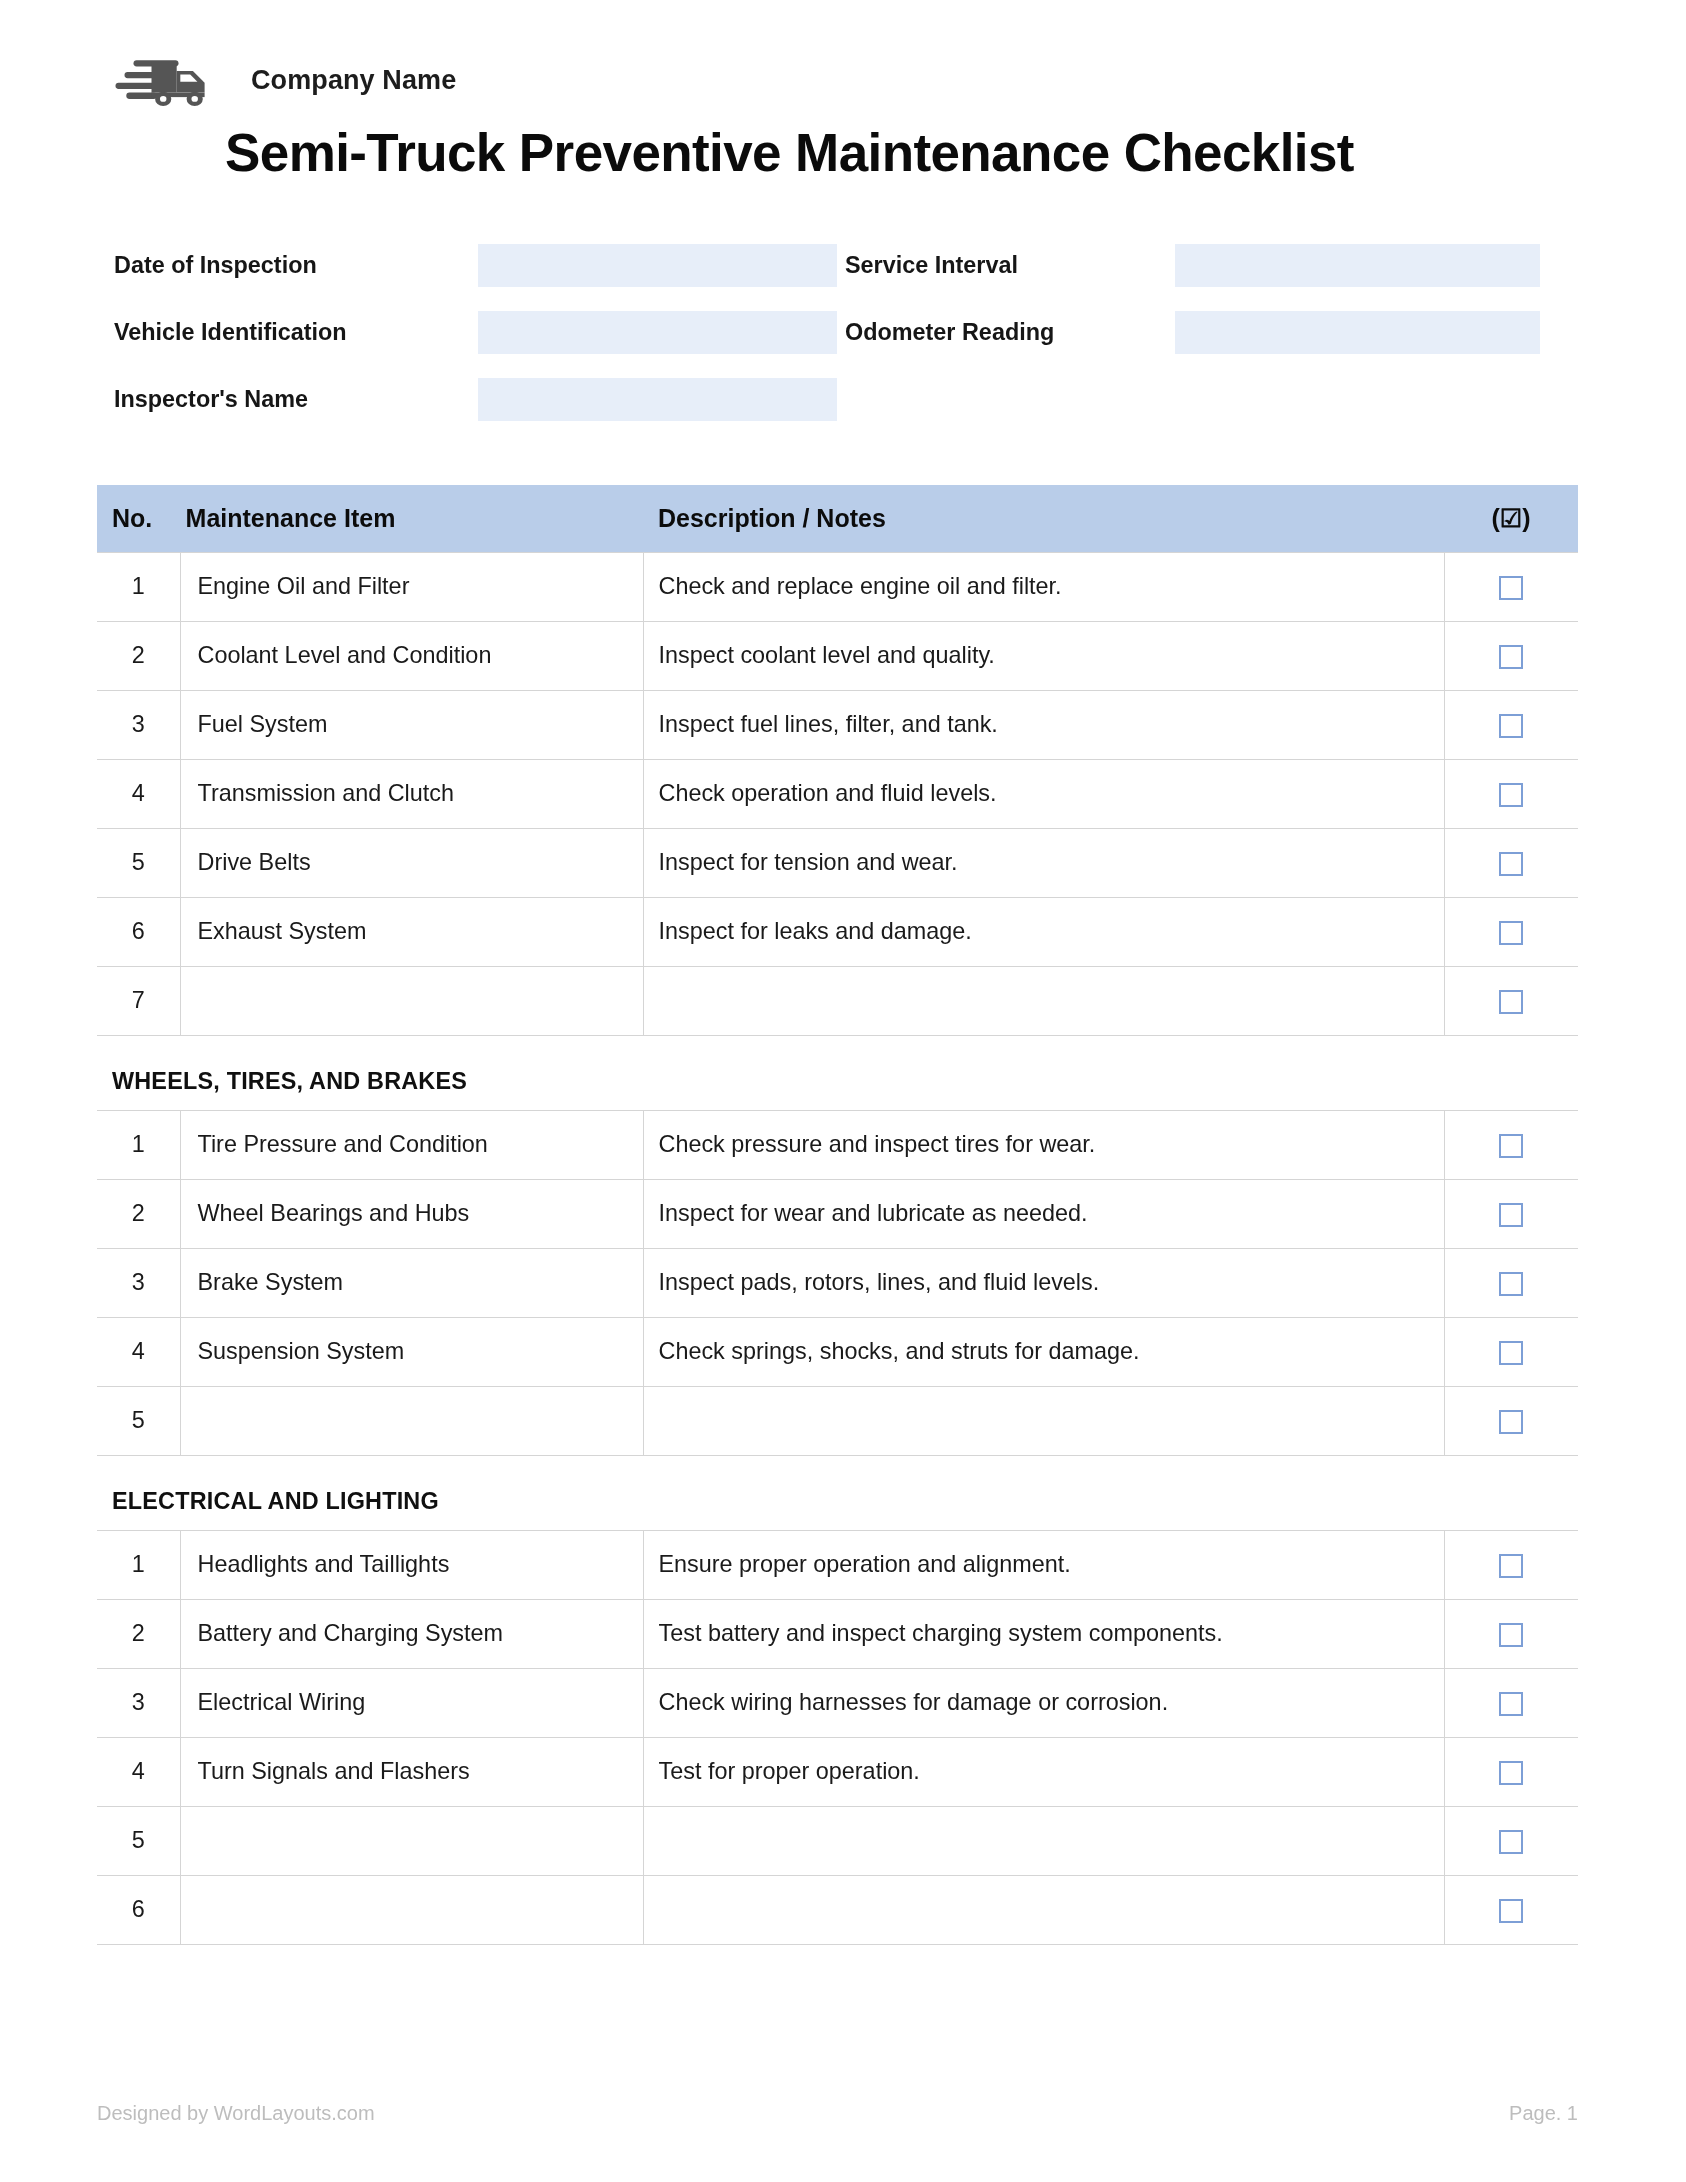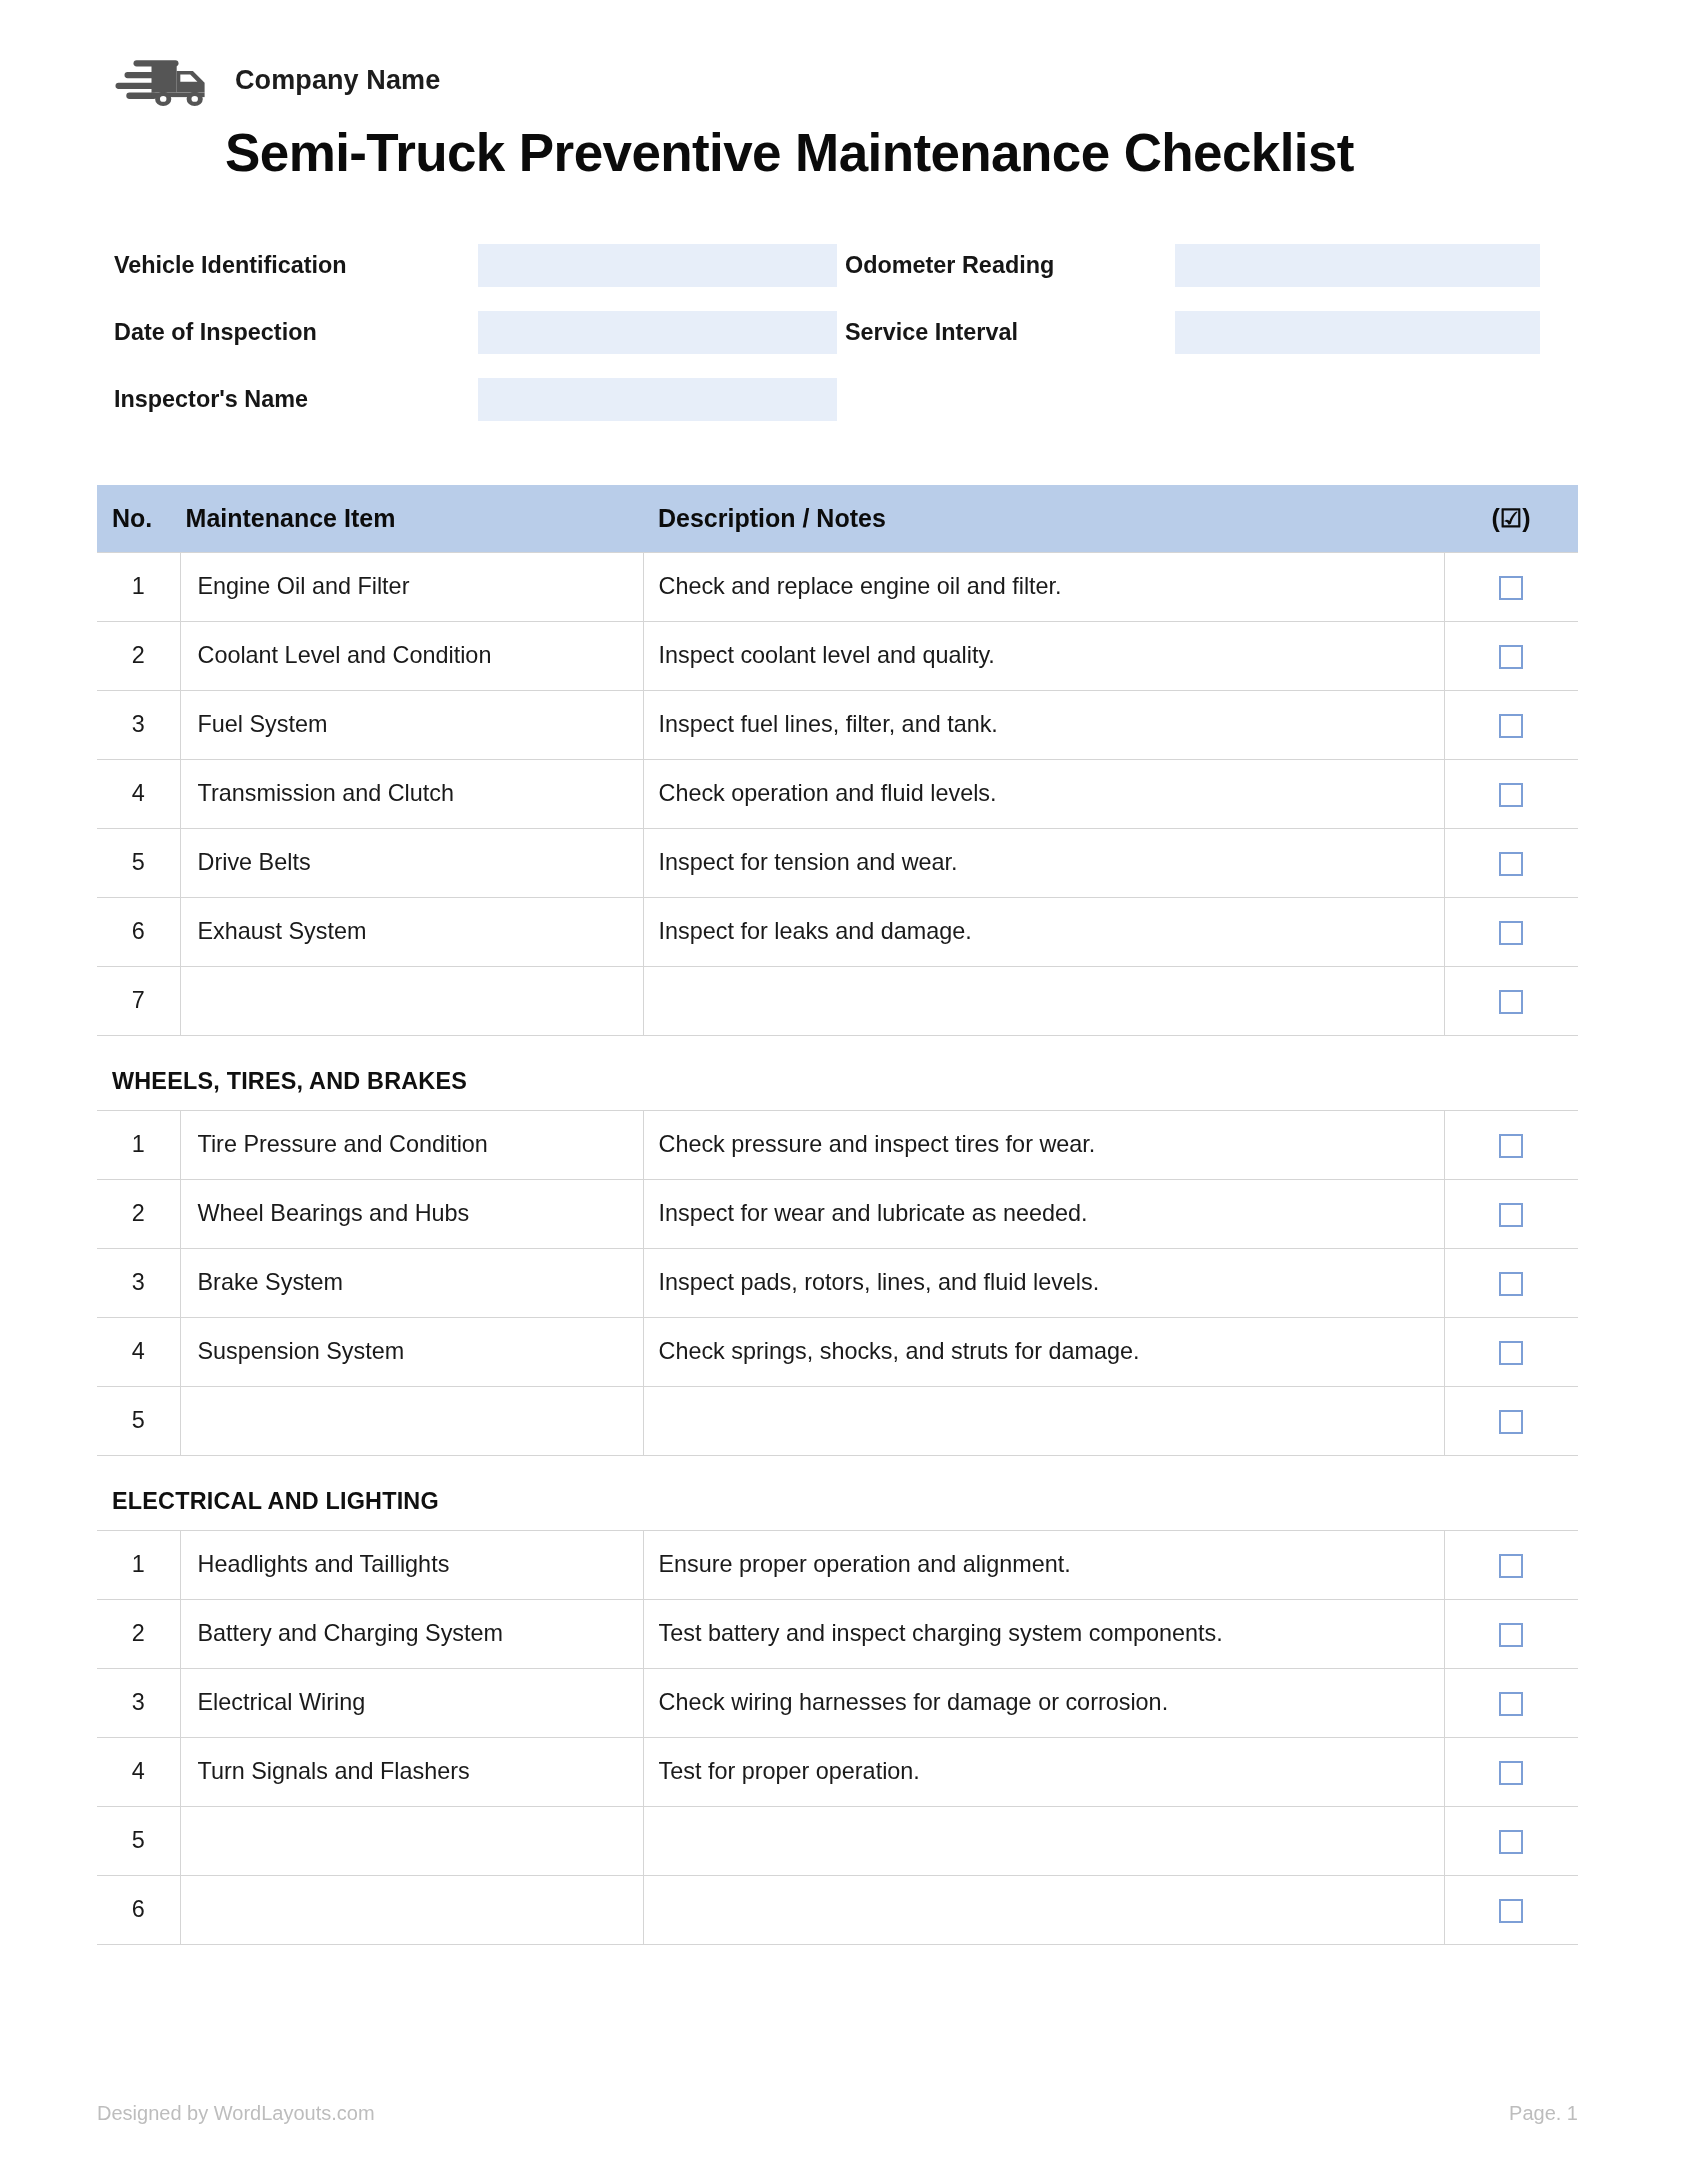--- a/index.html
+++ b/index.html
@@ -23,21 +23,21 @@
     overflow: hidden;
   }
 
   
   .brand-row {
     position: absolute;
     left: 114px;
     top: 52px;
     display: flex;
     align-items: center;
-    gap: 10px;
+    gap: 26px;
     height: 56px;
   }
 
   .logo-icon {
     width: 111px;
     height: 54px;
     display: block;
     flex: 0 0 auto;
   }
 
@@ -241,36 +241,36 @@
     </svg>
     <div class="company-name">Company Name</div>
   </div>
 
   <h1 class="doc-title">Semi-Truck Preventive Maintenance Checklist</h1>
 
   <div class="meta">
 
     <div class="meta-row">
       <div class="meta-cell left">
+        <div class="meta-label">Date of Inspection</div>
+        <input class="meta-input" type="text" value="" style="">
+      </div>
+      <div class="meta-cell right">
+        <div class="meta-label">Service Interval</div>
+        <input class="meta-input" type="text" value="" style="">
+      </div>
+    </div>
+
+    <div class="meta-row">
+      <div class="meta-cell left">
         <div class="meta-label">Vehicle Identification</div>
         <input class="meta-input" type="text" value="" style="">
       </div>
       <div class="meta-cell right">
         <div class="meta-label">Odometer Reading</div>
-        <input class="meta-input" type="text" value="" style="">
-      </div>
-    </div>
-
-    <div class="meta-row">
-      <div class="meta-cell left">
-        <div class="meta-label">Date of Inspection</div>
-        <input class="meta-input" type="text" value="" style="">
-      </div>
-      <div class="meta-cell right">
-        <div class="meta-label">Service Interval</div>
         <input class="meta-input" type="text" value="" style="">
       </div>
     </div>
 
     <div class="meta-row">
       <div class="meta-cell left">
         <div class="meta-label">Inspector's Name</div>
         <input class="meta-input" type="text" value="" style="">
       </div>
       <div class="meta-cell right"></div>

